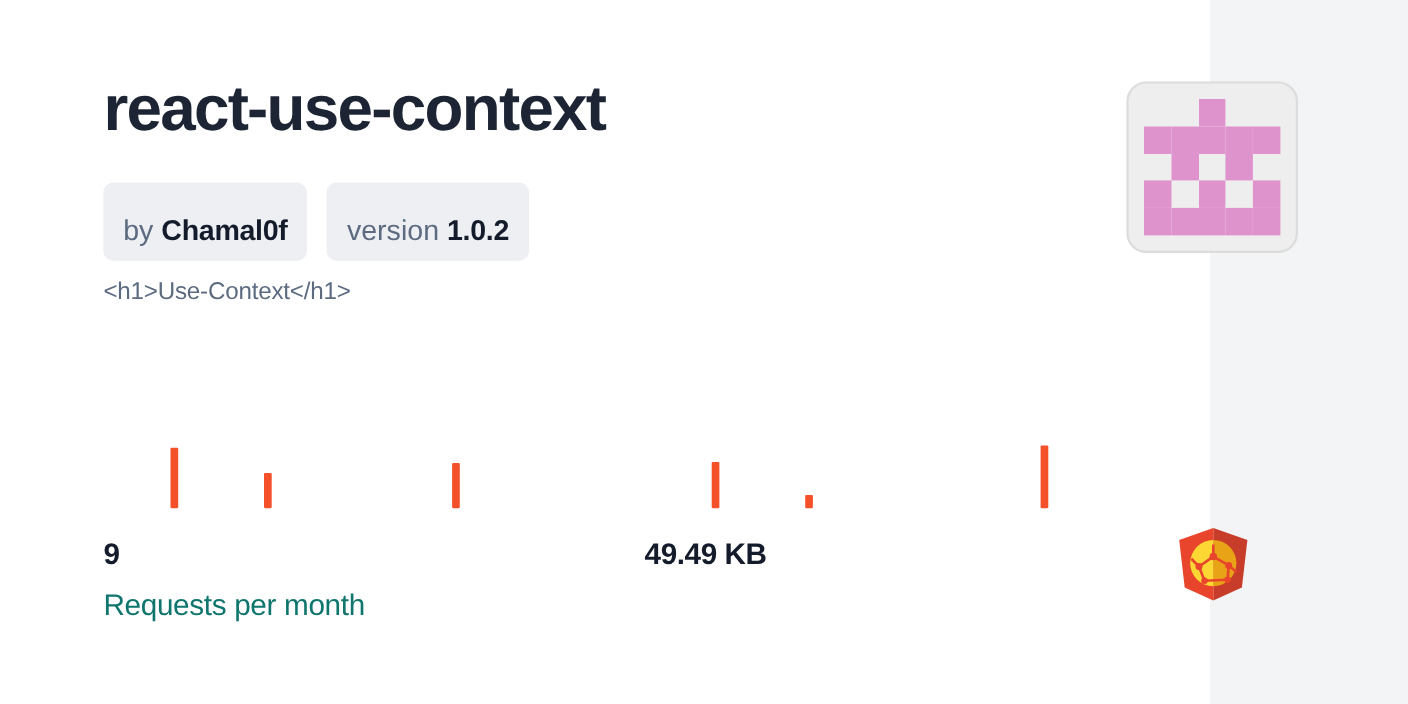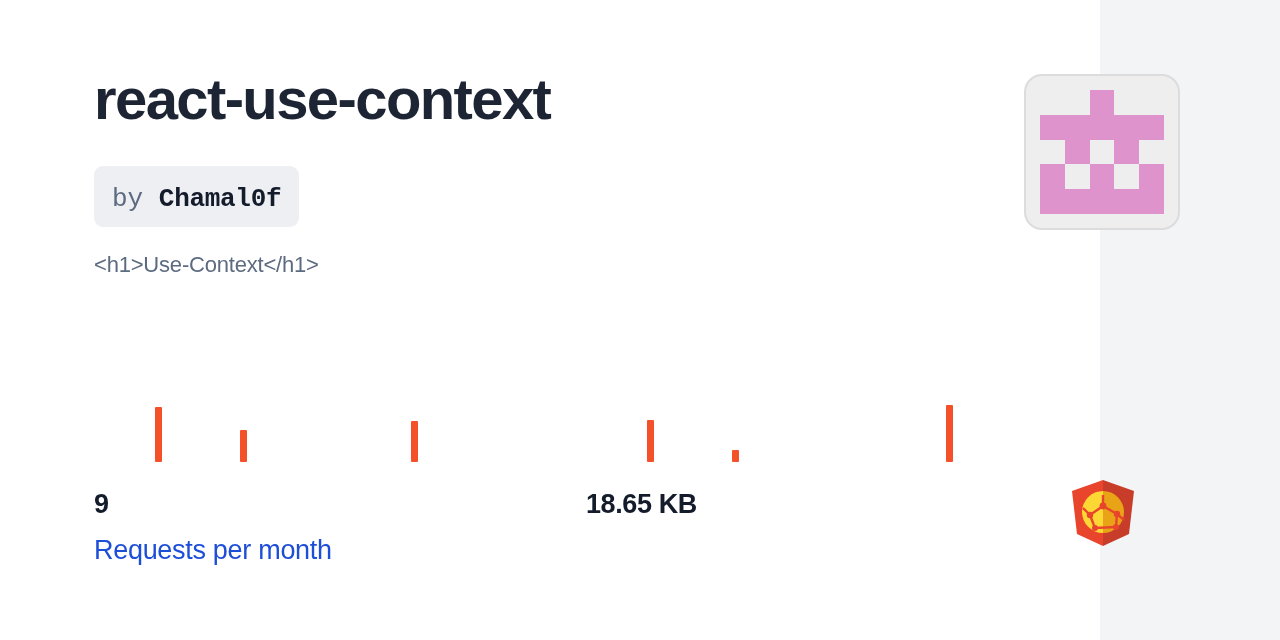--- a/index.html
+++ b/index.html
@@ -51,27 +51,26 @@
     position: absolute;
     left: 94px;
     top: 166px;
     display: flex;
     gap: 18px;
   }
 
   .badge {
     background: #edeff3;
     border-radius: 9px;
-    padding: 17px 18px 11px 18px;
+    padding: 27px 18px 11px 18px;
     font-size: 26px;
     line-height: 1.25;
     color: #5d6b80;
     font-weight: 400;
     white-space: nowrap;
-    font-family: Liberation Mono, monospace;
   }
 
   .badge b {
     color: #141b2b;
     font-weight: 800;
     letter-spacing: -0.3px;
   }
 
   #package-description {
     position: absolute;
@@ -113,21 +112,21 @@
     font-weight: 800;
     color: #141b2b;
     letter-spacing: -0.4px;
     line-height: 1.2;
     white-space: nowrap;
   }
 
   .stat-label {
     margin-top: 14px;
     font-size: 27px;
-    color: #1d4ed8;
+    color: #0f766e;
     letter-spacing: -0.3px;
     line-height: 1.2;
     white-space: nowrap;
   }
 
   
   #avatar {
     position: absolute;
     left: 1024px;
     top: 74px;
@@ -168,20 +167,24 @@
 <div id="right-panel"></div>
 
 <div id="content">
 
   <div id="package-title">react-use-context</div>
 
   <div id="badge-row">
     <div class="badge">
       <span>by</span>
       <b>Chamal0f</b>
+    </div>
+    <div class="badge">
+      <span>version</span>
+      <b>1.0.2</b>
     </div>
   </div>
 
   <div id="package-description">&lt;h1&gt;Use-Context&lt;/h1&gt;</div>
 
   <div class="stat-block" id="stat-requests">
     <div class="sparkline" id="spark-requests">
         <div class="spark-bar" style="left: 61px; height: 55px; background: rgb(244, 80, 42);"></div>
         <div class="spark-bar" style="left: 146px; height: 32px; background: rgb(244, 80, 42);"></div>
         <div class="spark-bar" style="left: 317px; height: 41px; background: rgb(244, 80, 42);"></div>
@@ -189,21 +192,21 @@
     <div class="stat-value">9</div>
     <div class="stat-label">Requests per month</div>
   </div>
 
   <div class="stat-block" id="stat-bandwidth">
     <div class="sparkline" id="spark-bandwidth">
         <div class="spark-bar" style="left: 61px; height: 42px; background: rgb(244, 80, 42);"></div>
         <div class="spark-bar" style="left: 146px; height: 12px; background: rgb(244, 80, 42);"></div>
         <div class="spark-bar" style="left: 360px; height: 57px; background: rgb(244, 80, 42);"></div>
       </div>
-    <div class="stat-value">18.65 KB</div>
+    <div class="stat-value">49.49 KB</div>
   </div>
 
 </div>
 
 <div id="avatar">
   <div id="identicon-grid">
       <div class="icell"></div>
       <div class="icell"></div>
       <div class="icell on" style="background: rgb(223, 147, 205);"></div>
       <div class="icell"></div>

